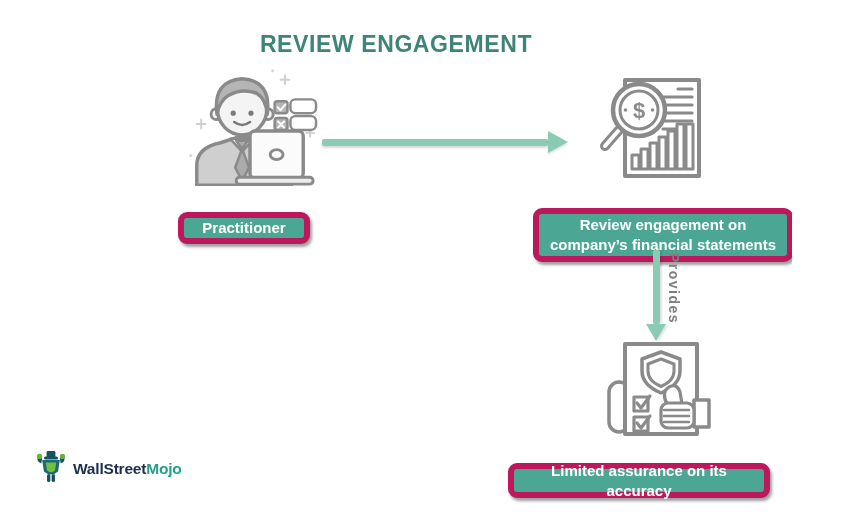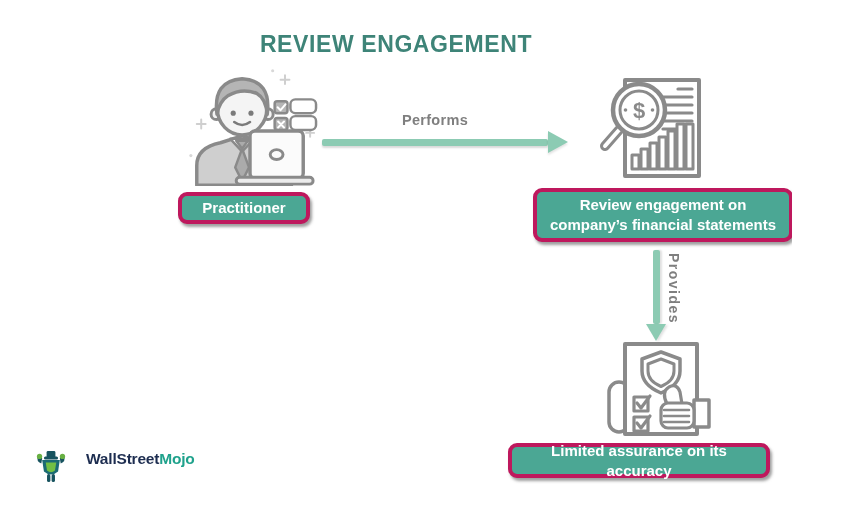--- a/index.html
+++ b/index.html
@@ -8,25 +8,25 @@
     font-family:"Liberation Sans", sans-serif; overflow:hidden;
   }
   .page-title {
     position:absolute; left:0; top:31px; width:100%;
     text-align:center; font-size:23px; font-weight:bold;
     color:#3E8478; letter-spacing:0.6px;
   }
   .node-btn {
     position:absolute; background:#4BA794; color:#ffffff;
     font-weight:bold; font-size:15px; border-radius:9px;
-    border:4px solid #be185d;
+    border:6px solid #be185d;
     display:flex; align-items:center; justify-content:center;
     text-align:center; line-height:1.32;
     box-shadow:2px 3px 3px rgba(80,80,80,0.55);
-    box-sizing:border-box; padding:2px 8px;
+    box-sizing:border-box; padding:2px 8px;margin-top:20px;
   }
   .btn-practitioner { left:178px; top:192px; width:132px; height:32px; }
   .btn-review       { left:533px; top:188px; width:260px; height:54px; }
   .btn-assurance    { left:508px; top:443px; width:262px; height:35px; }
 
   .icon-wrap { position:absolute; }
   .icon-practitioner { left:181px; top:64px;  width:138px; height:122px; }
   .icon-review       { left:599px; top:76px;  width:112px; height:106px; }
   .icon-assurance    { left:601px; top:340px; width:112px; height:102px; }
 
@@ -58,21 +58,21 @@
     filter:drop-shadow(2px 1px 1px rgba(0,0,0,0.12));
   }
   .edge-label-v {
     position:absolute; left:666px; top:253px; height:84px;
     writing-mode:vertical-rl; text-orientation:mixed;
     font-size:14px; font-weight:bold; color:#7F7F7F; letter-spacing:1.5px;
     display:flex; align-items:center;
   }
   .brand {
     position:absolute; left:36px; top:450px;
-    display:flex; align-items:flex-start; gap:20px;
+    display:flex; align-items:center; gap:7px;
   }
   .brand-text { font-size:15.5px; font-weight:bold; letter-spacing:-0.2px; }
   .brand-text .primary   { color:#1D2D50; }
   .brand-text .secondary { color:#1FA28C; }
 </style>
 </head>
 <body>
 
 <div class="canvas">
 
@@ -112,21 +112,20 @@
 
         <rect x="70" y="67" width="54" height="48" rx="5" fill="#fbfbfb" stroke-width="3.5"></rect>
         <ellipse cx="97" cy="91" rx="6.5" ry="5" fill="none" stroke-width="3"></ellipse>
         <rect x="56" y="114" width="78" height="7" rx="3.5" fill="#ececec" stroke-width="3"></rect>
       </g>
     </svg>
   </div>
 
   <div class="node-btn btn-practitioner">Practitioner</div>
 
-  <div class="edge-label-h">Performs</div>
   <div class="arrow-shaft-h"></div>
   <div class="arrow-head-right"></div>
 
   <div class="icon-wrap icon-review">
     <svg width="112" height="106" viewBox="0 0 112 106">
       <g stroke="#8A8A8A" stroke-linejoin="round" stroke-linecap="round">
         <rect x="26" y="4" width="74" height="96" fill="#ffffff" stroke-width="4"></rect>
         <g stroke-width="3.2" fill="none">
           <line x1="79" y1="13" x2="93" y2="13"></line>
           <line x1="64" y1="21" x2="93" y2="21"></line>

